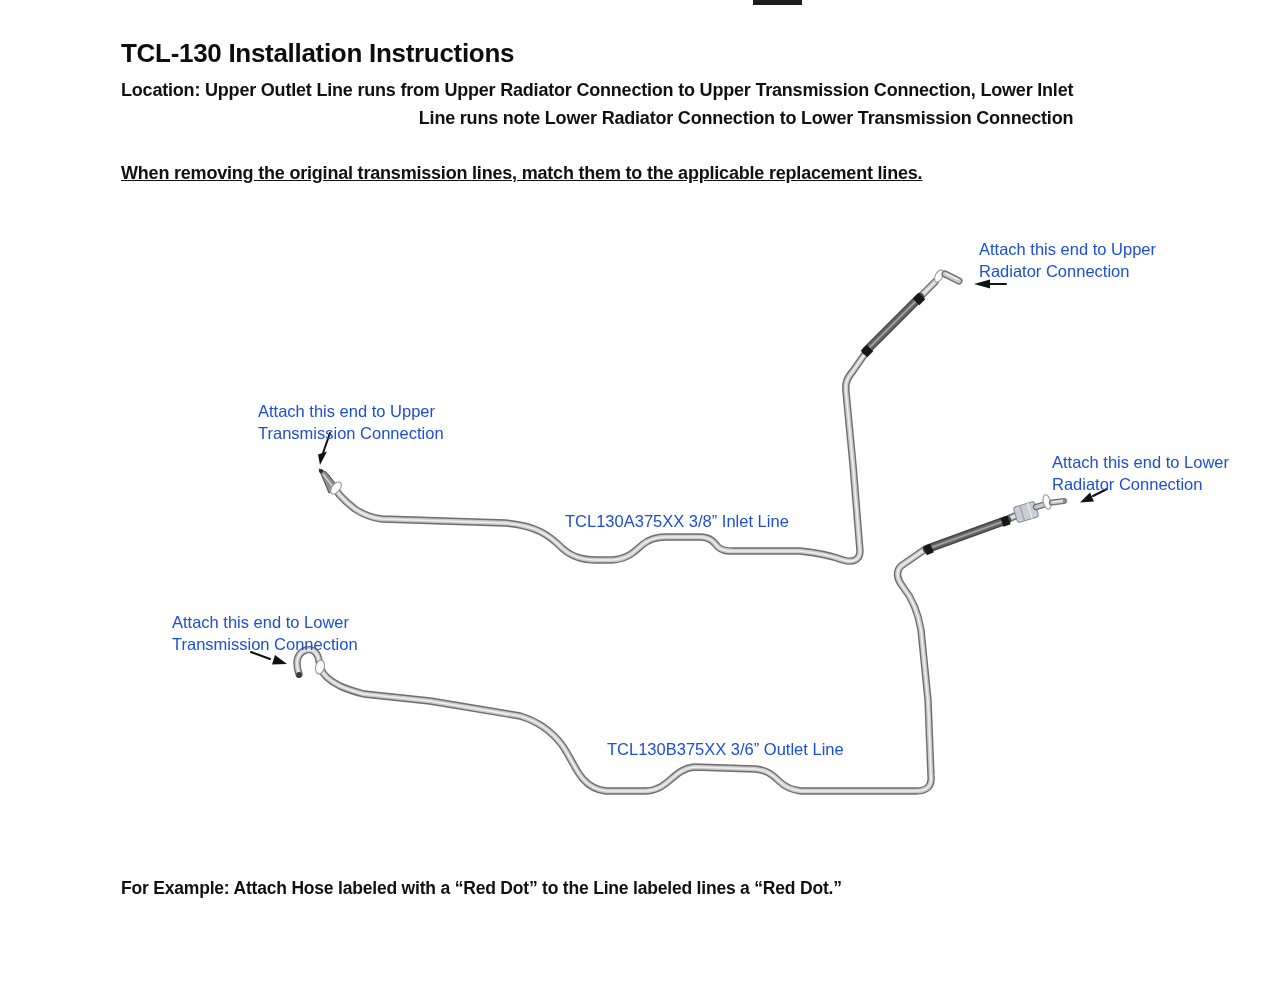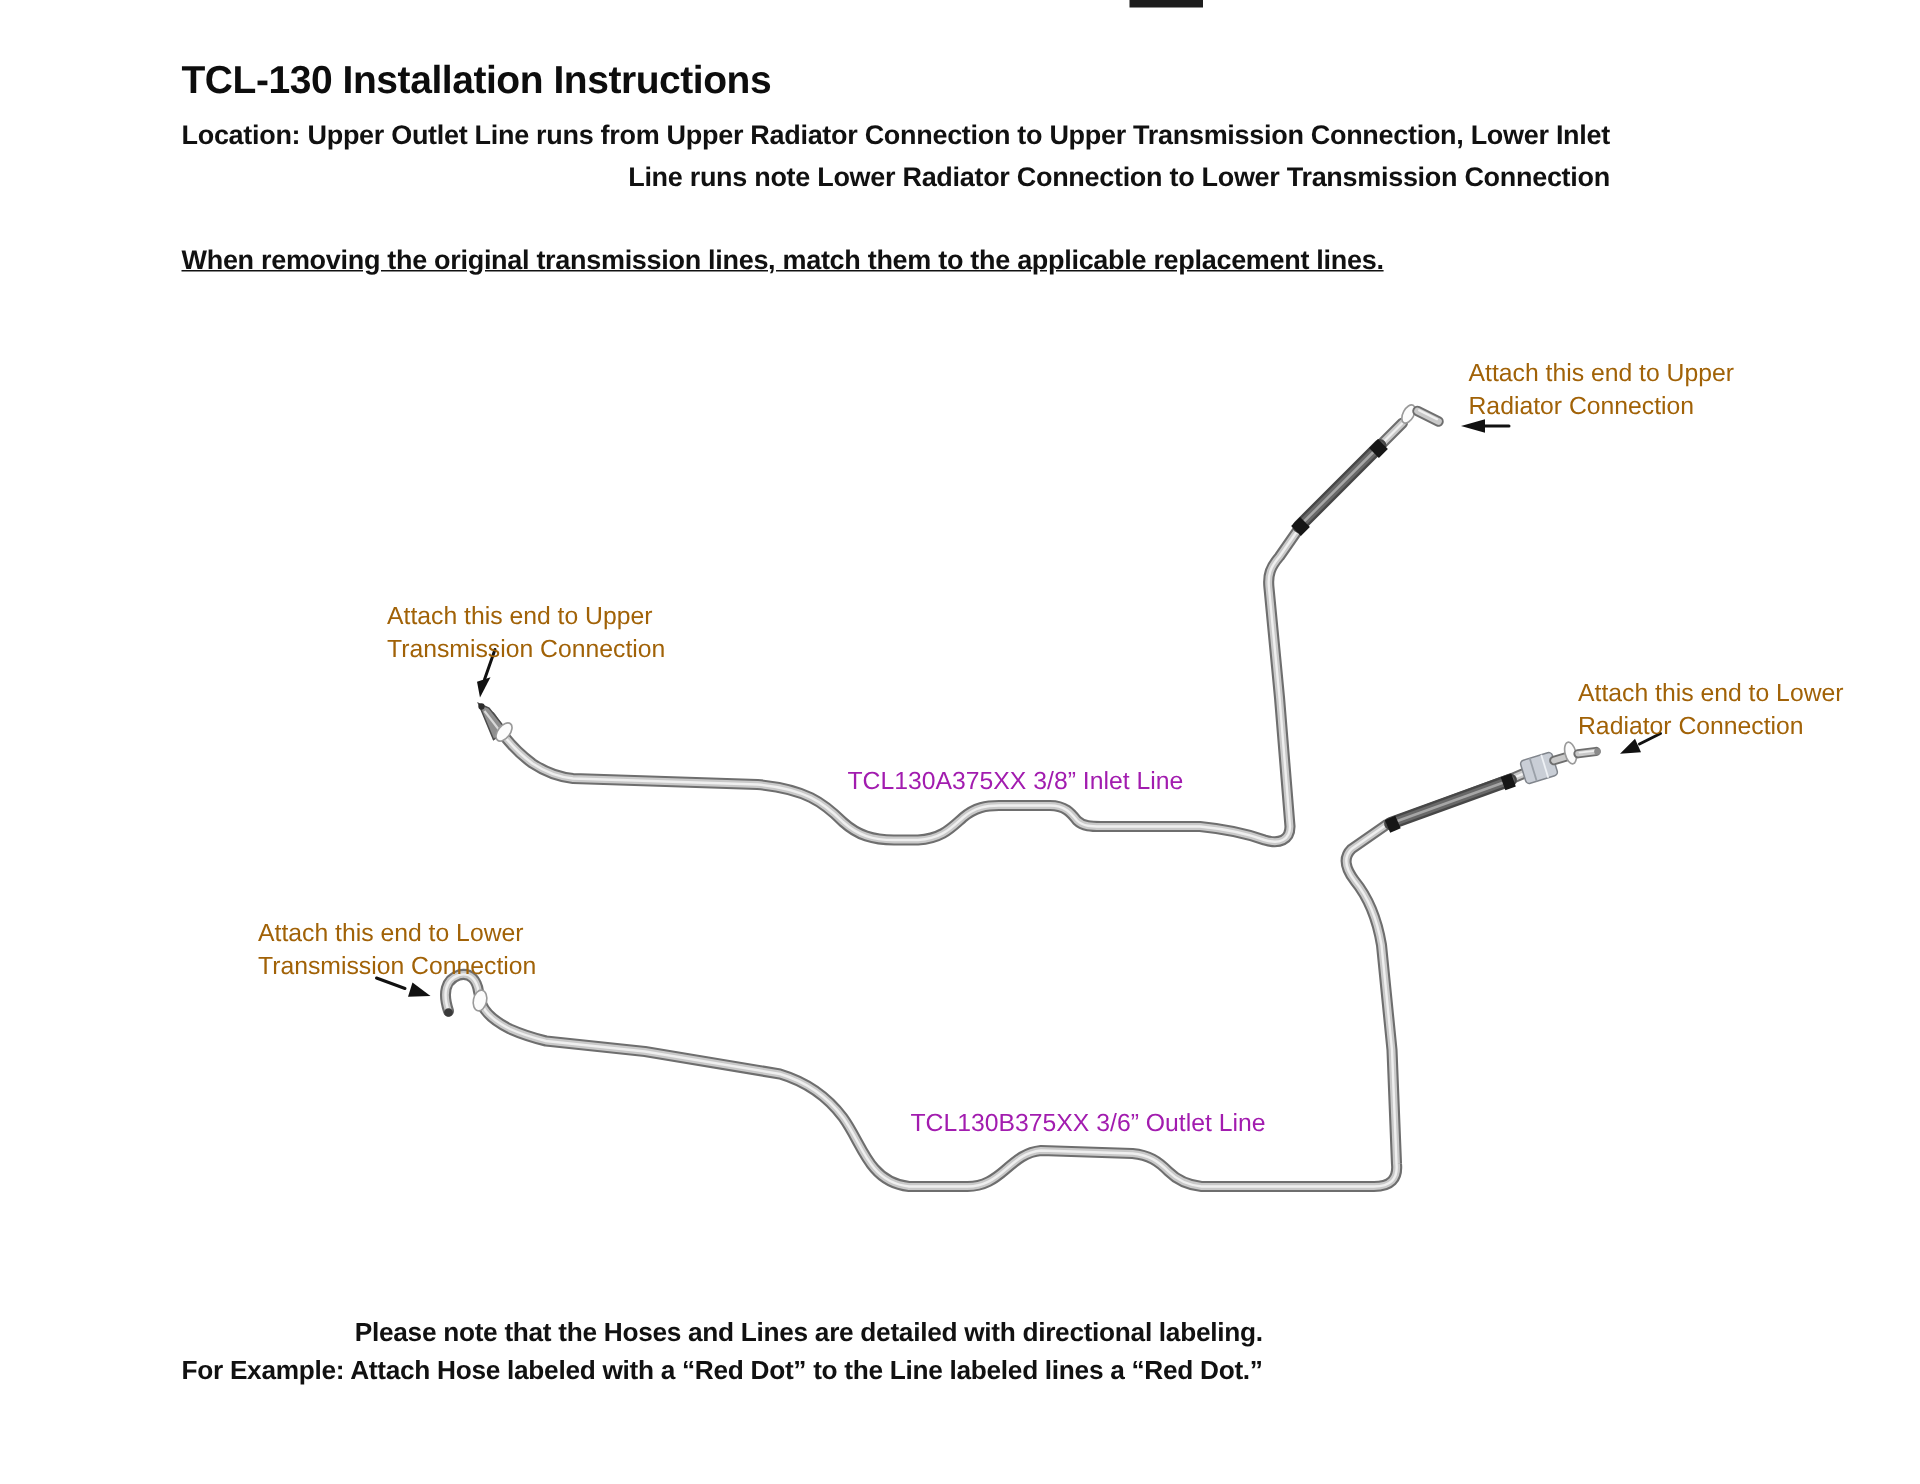--- a/index.html
+++ b/index.html
@@ -19,24 +19,24 @@
     margin:0; color:#0d0d0d; white-space:nowrap;
   }
   .body-bold{
     font-size:18px; font-weight:700; letter-spacing:-0.2px; line-height:28px;
     color:#111; white-space:nowrap;text-align:right;
   }
   .location-note{left:121px; top:76px;}
   .removal-note{left:121px; top:159px;text-decoration:underline;}
   .footer-note{left:121px; top:876px; font-size:17.5px; line-height:24.5px;}
   .callout{
-    font-size:16.5px; line-height:22px; font-weight:400; color:#a16207; white-space:nowrap;
+    font-size:16.5px; line-height:22px; font-weight:400; color:#1d4ed8; white-space:nowrap;
   }
   .part-label{
-    font-size:16.5px; font-weight:400; color:#a21caf; white-space:nowrap;
+    font-size:16.5px; font-weight:400; color:#1d4ed8; white-space:nowrap;
   }
   .diagram-svg{position:absolute; left:0; top:0; width:1280px; height:989px;}
   .t-out  {fill:none; stroke:var(--tube-outline); stroke-width:7.4; stroke-linecap:round; stroke-linejoin:round;}
   .t-body {fill:none; stroke:var(--tube-body);    stroke-width:4.6; stroke-linecap:round; stroke-linejoin:round;}
   .t-shine{fill:none; stroke:var(--tube-highlight);stroke-width:1.6; stroke-linecap:round; stroke-linejoin:round;}
   .b-out  {fill:none; stroke:var(--braid-dark); stroke-width:8.6; stroke-linecap:round;}
   .b-body {fill:none; stroke:#686868; stroke-width:5.4; stroke-linecap:round;}
   .b-shine{fill:none; stroke:#a6a6a6; stroke-width:1.7; stroke-linecap:round;}
   .band   {stroke:var(--braid-band); stroke-width:9.2; stroke-linecap:butt; fill:none;}
   .grommet{fill:#fcfcfc; stroke:#9a9a9a; stroke-width:1.1;}
@@ -181,17 +181,16 @@
 
   <div class="abs callout" style="left:172px; top:611px;">
     <div>Attach this end to Lower</div>
     <div>Transmission Connection</div>
   </div>
 
   <div class="abs part-label" style="left:565px; top:512px;">TCL130A375XX 3/8” Inlet Line</div>
   <div class="abs part-label" style="left:607px; top:740px;">TCL130B375XX 3/6” Outlet Line</div>
 
   <div class="abs body-bold footer-note">
-    <div>Please note that the Hoses and Lines are detailed with directional labeling.</div>
     <div>For Example: Attach Hose labeled with a “Red Dot” to the Line labeled lines a “Red Dot.”</div>
   </div>
 
 </div>
 
 </body></html>

